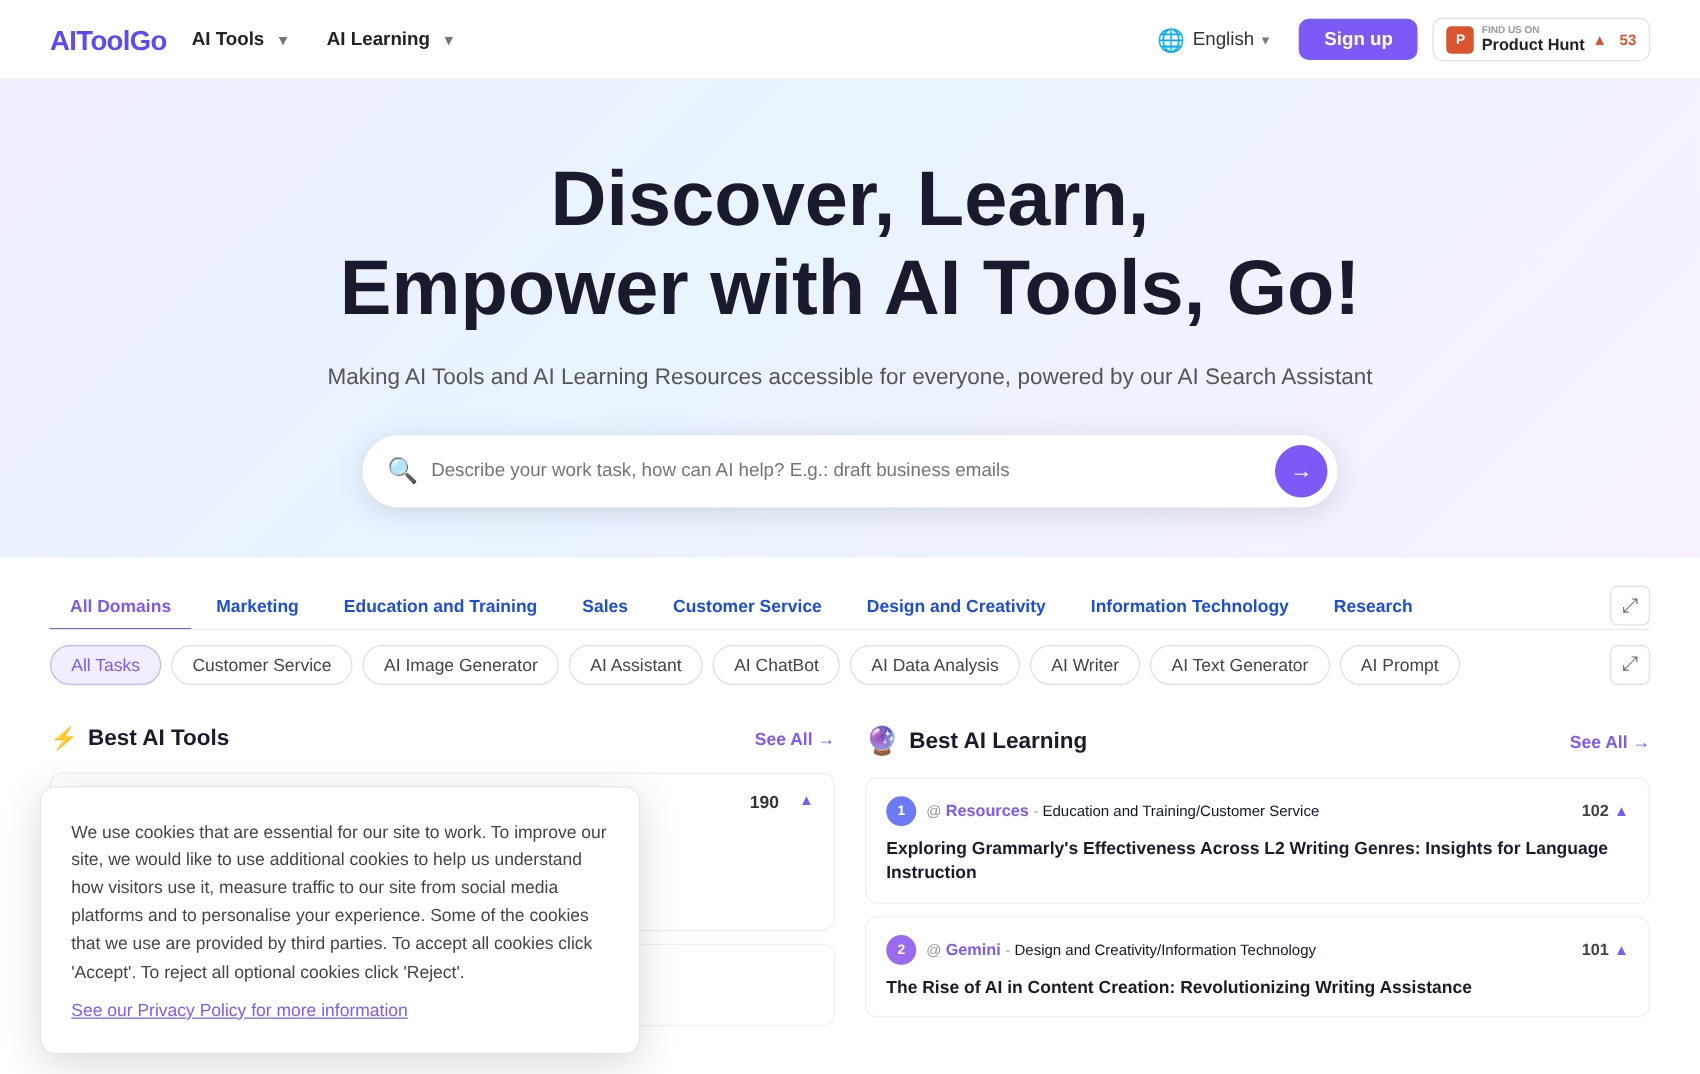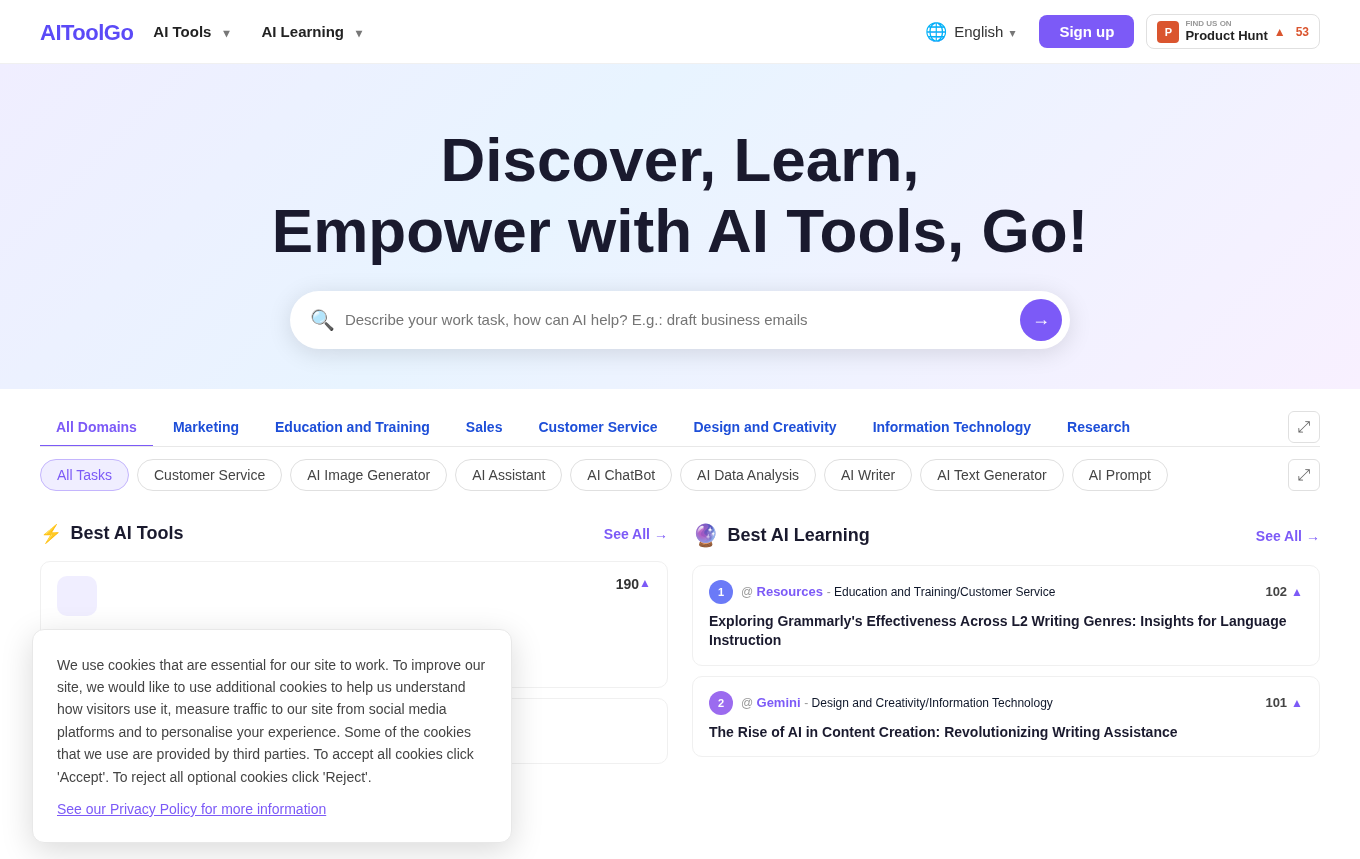--- a/index.html
+++ b/index.html
@@ -155,21 +155,21 @@
     .card-votes { display: flex; align-items: center; gap: 4px; font-size: 13px; font-weight: 600; color: #444; }
     .vote-arrow { color: #7c5af7; font-size: 12px; }
     .card-title { font-size: 14px; font-weight: 600; color: #1a1a2e; line-height: 1.4; }
 
     
     .tool-card {
       border: 1.5px solid #f0f0f0; border-radius: 10px; padding: 14px 16px;
       margin-bottom: 10px; background: #fff;
     }
     .tool-header { display: flex; align-items: flex-start; justify-content: space-between; }
-    .tool-votes { display: flex; align-items: flex-start; gap: 0; font-size: 14px; font-weight: 700; color: #333; }
+    .tool-votes { display: flex; align-items: flex-start; gap: 16px; font-size: 14px; font-weight: 700; color: #333; }
     .tool-desc { font-size: 13px; color: #666; margin: 8px 0; line-height: 1.5; }
     .tool-tags { display: flex; flex-wrap: wrap; gap: 6px; }
     .tag {
       padding: 3px 10px; border-radius: 14px; font-size: 12px; font-weight: 500;
       background: #f0eeff; color: #7c5af7; border: 1px solid #d8d0ff;
     }
 
     
     .chevron::after { content: '▾'; font-size: 12px; color: #777; }
   </style>
@@ -205,20 +205,21 @@
       <span class="ph-count">53</span>
     </div>
   </div>
 </nav>
 
 <section class="hero">
   <h1 class="hero-title">
     <span>Discover, Learn,</span><br>
     <span>Empower with AI Tools, Go!</span>
   </h1>
+  <p class="hero-subtitle">Making AI Tools and AI Learning Resources accessible for everyone, powered by our AI Search Assistant</p>
   <div class="search-bar">
     <span class="search-icon-wrap">🔍</span>
     <input class="search-input" type="text" placeholder="Describe your work task, how can AI help? E.g.: draft business emails" style="">
     <button class="search-submit">→</button>
   </div>
 </section>
 
 <div class="tabs-section">
   <div class="tabs-row">
     <div class="tab-item active">All Domains</div>

